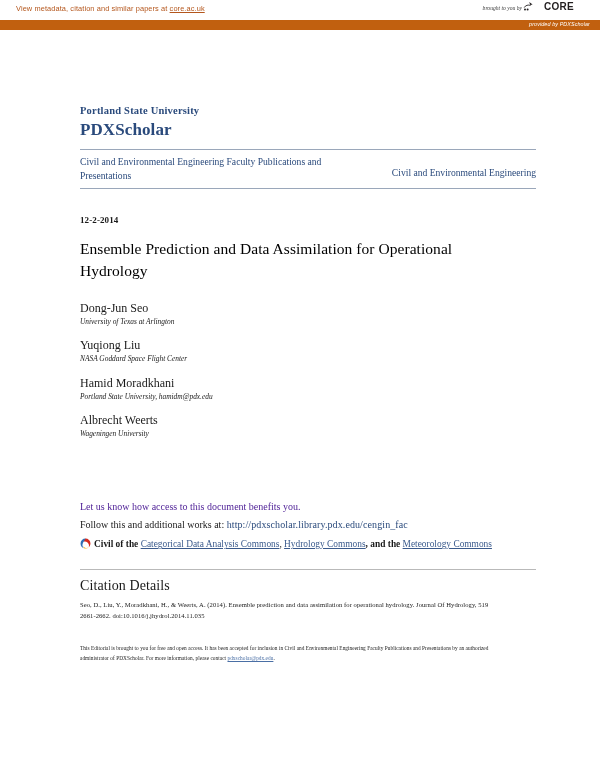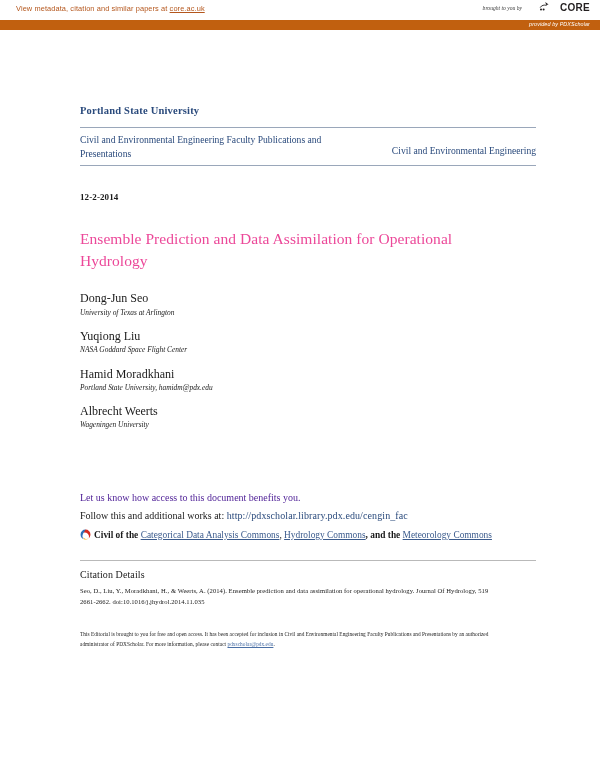--- a/index.html
+++ b/index.html
@@ -41,24 +41,24 @@
     right: 78px;
     top: 5px;
     font-family: "Liberation Serif", serif;
     font-style: italic;
     font-size: 5.6px;
     color: #3a3a3a;
     white-space: nowrap;
   }
   .core-logo {
     position: absolute;
-    right: 10px;
+    right: 26px;
     top: 1px;
     display: flex;
-    align-items: center;
+    align-items: flex-start;
     gap: 10px;
   }
   .core-logo .mark {
     width: 12px;
     height: 12px;
     position: relative;
   }
   .core-logo .mark svg { display: block; }
   .core-logo .word {
     font-family: "Liberation Sans", sans-serif;
@@ -140,24 +140,24 @@
 
   .pubdate {
     margin-top: 26px;
     font-size: 9px;
     font-weight: bold;
     color: #1a1a1a;
     letter-spacing: .1px;
   }
 
   .title {
-    margin-top: 26px;
+    margin-top: 13px;
     font-size: 15.5px;
     line-height: 1.42;
-    color: #ec4899;
+    color: #000000;
     max-width: 410px;
     letter-spacing: .05px;
   }
 
   .authors {
     margin-top: 18px;
   }
   .author {
     margin-bottom: 10px;
   }
@@ -212,21 +212,21 @@
     text-decoration: underline;
   }
 
   .citation {
     margin-top: 18px;
     border-top: 1px solid #b9b9b9;
     padding-top: 8px;
   }
   .citation h2 {
     margin: 0;
-    font-size: 10px;
+    font-size: 14px;
     font-weight: normal;
     color: #1a1a1a;
     letter-spacing: .1px;
   }
   .citation p {
     margin: 6px 0 0 0;
     font-size: 6.6px;
     line-height: 1.65;
     color: #1a1a1a;
     max-width: 420px;
@@ -269,20 +269,21 @@
   </div>
 </div>
 
 <div class="orange-bar"></div>
 <div class="provided-by">provided by PDXScholar</div>
 
 <div class="doc">
 
   <div class="masthead">
     <div class="univ">Portland State University</div>
+    <div class="brand">PDXScholar</div>
   </div>
 
   <div class="nav-band">
     <div class="nav-left">Civil and Environmental Engineering Faculty Publications and Presentations</div>
     <div class="nav-right">Civil and Environmental Engineering</div>
   </div>
 
   <div class="pubdate">12-2-2014</div>
 
   <div class="title">Ensemble Prediction and Data Assimilation for Operational Hydrology</div>

